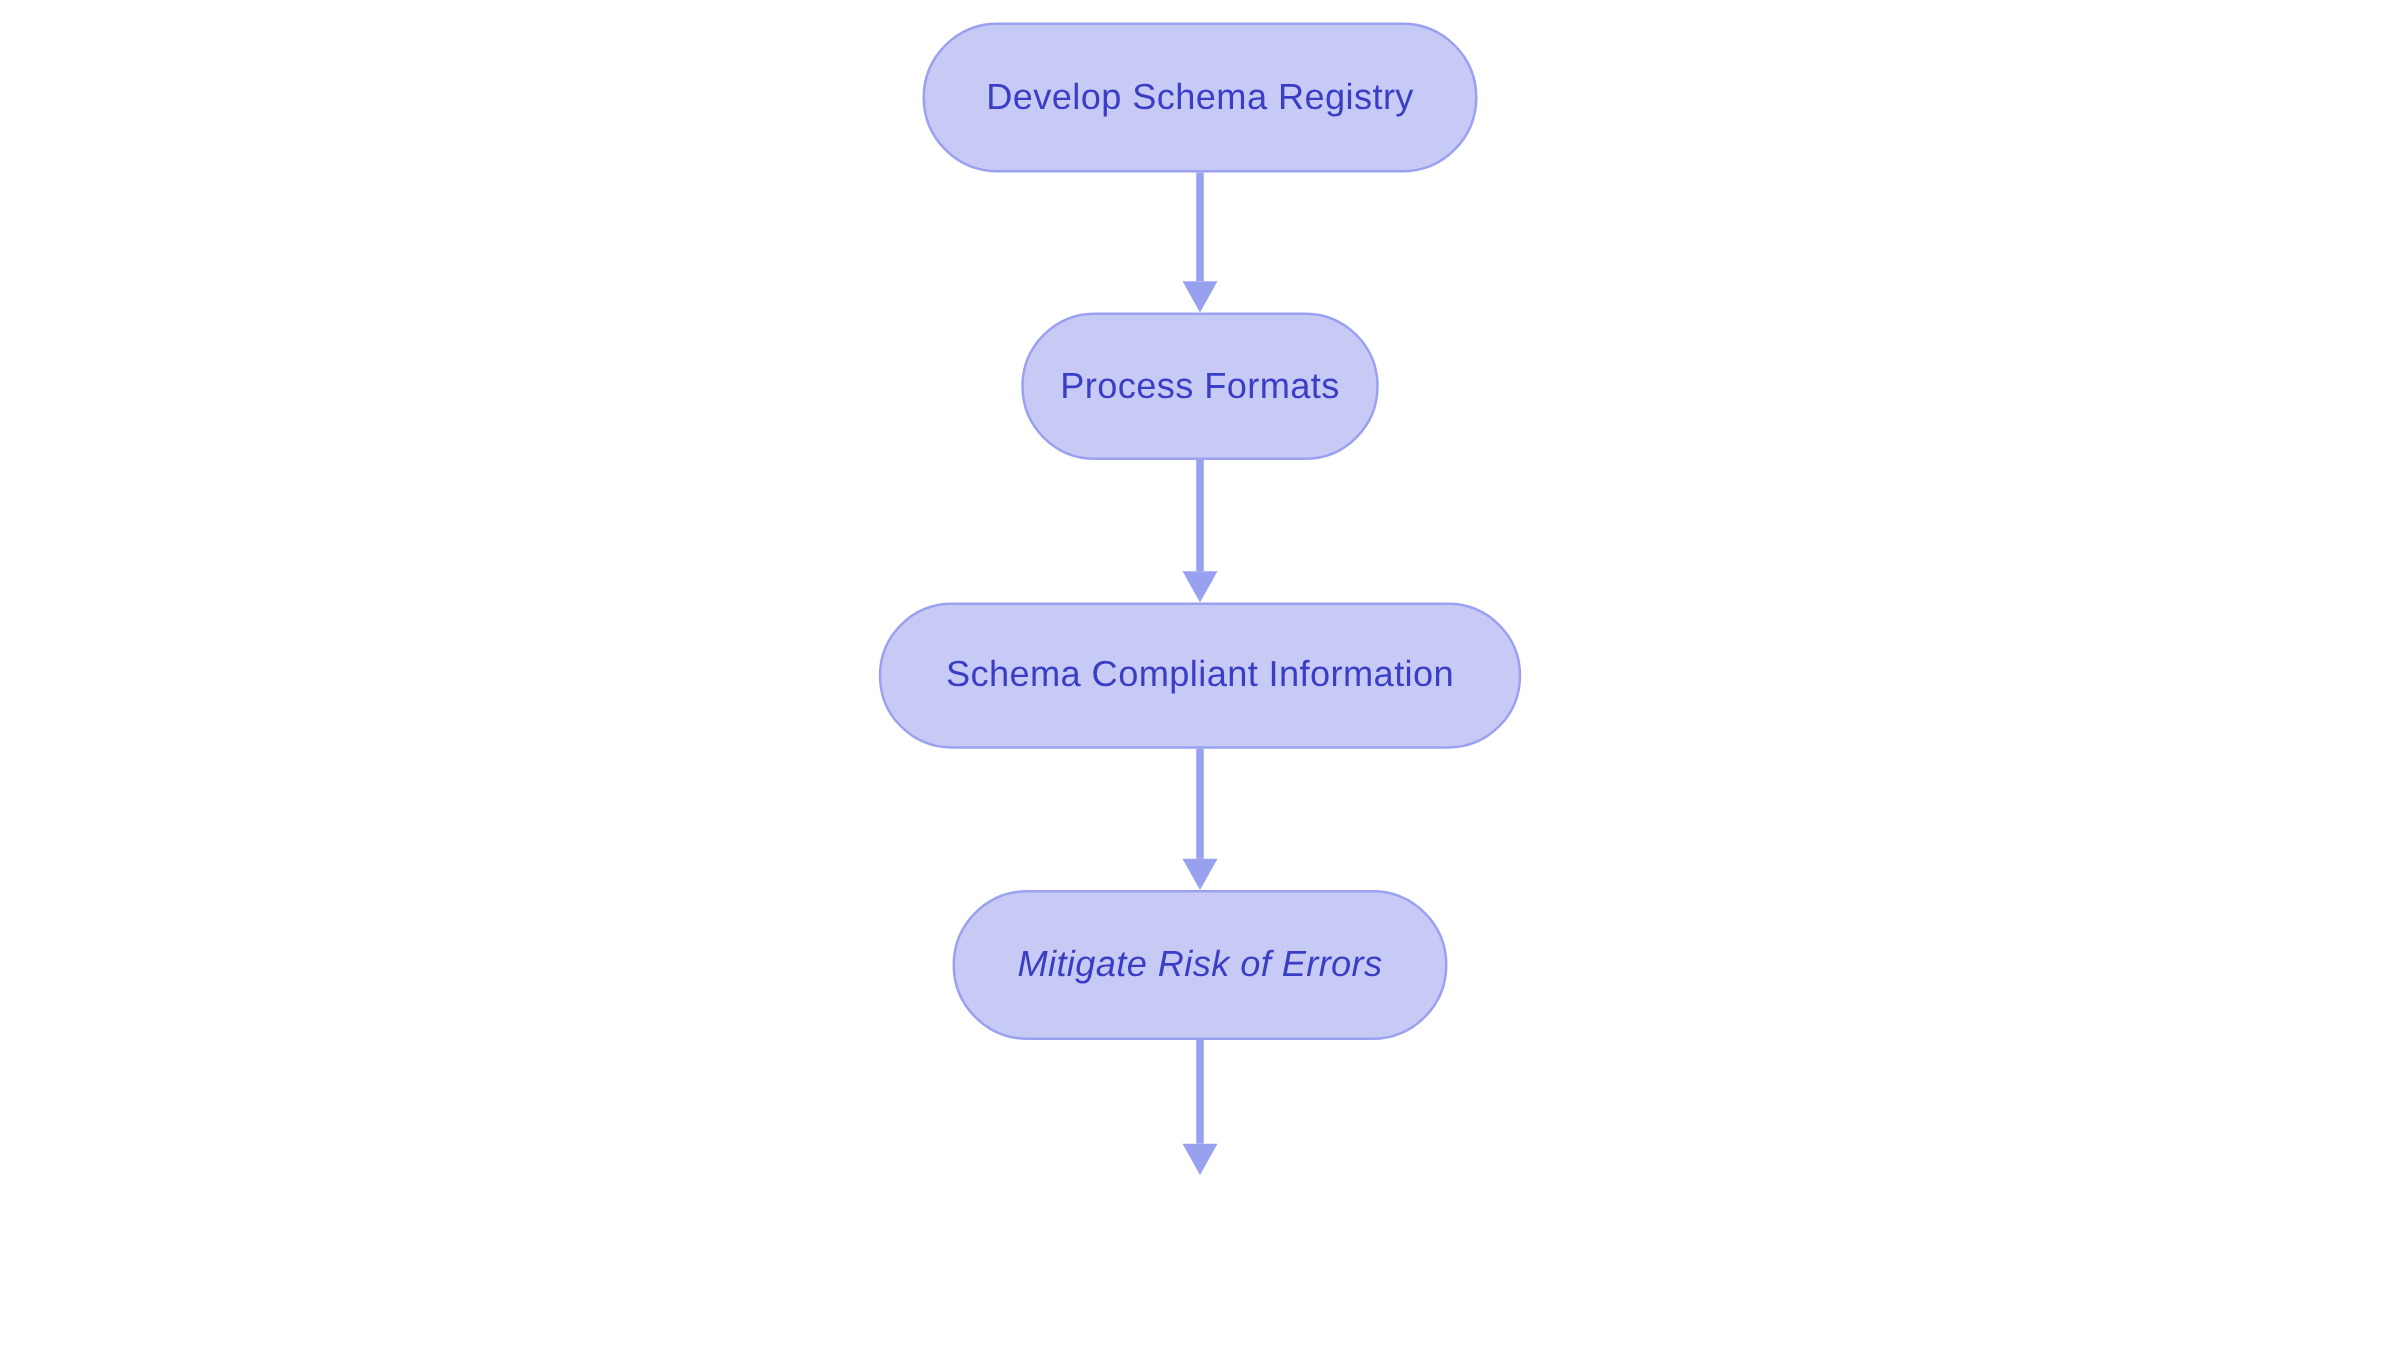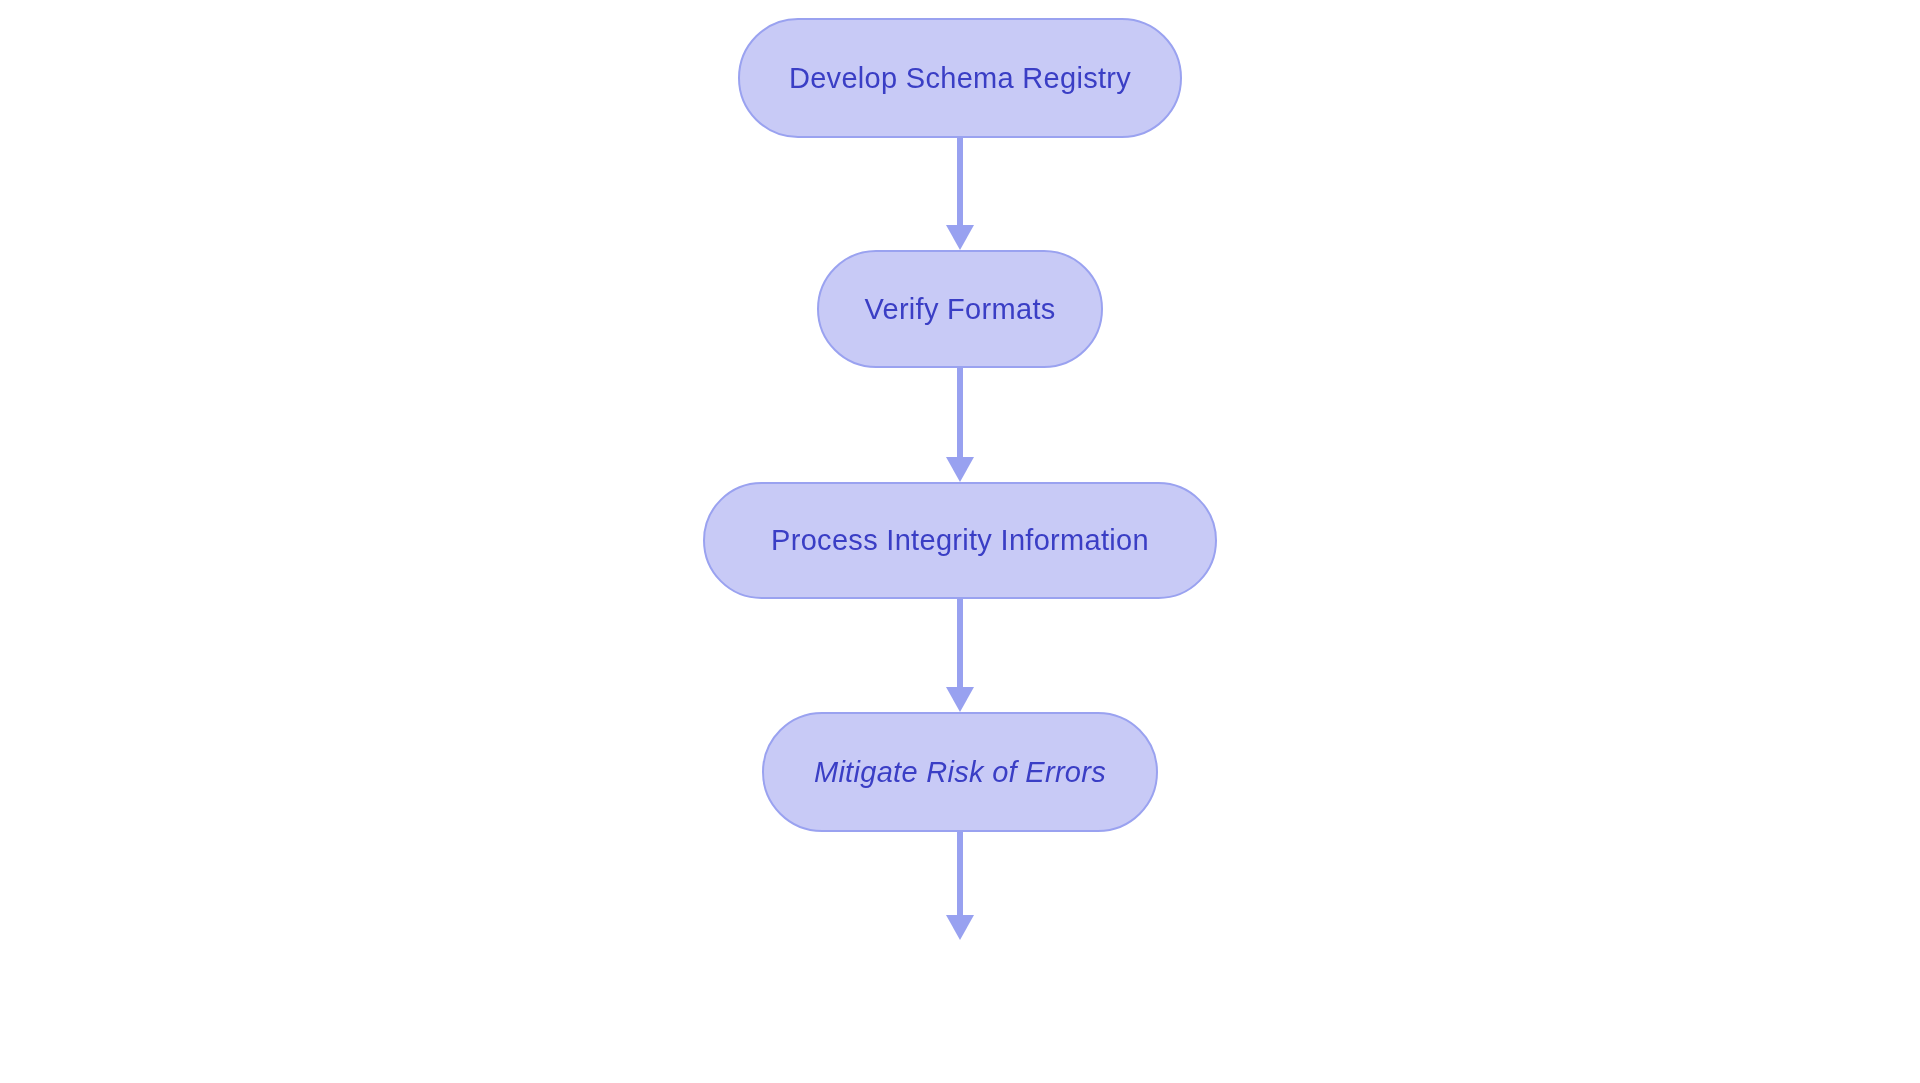--- a/index.html
+++ b/index.html
@@ -76,30 +76,30 @@
   <div class="node node-1">
     <span>Develop Schema Registry</span>
   </div>
 
   <div class="arrow arrow-1">
     <div class="arrow-line"></div>
     <div class="arrow-head"></div>
   </div>
 
   <div class="node node-2">
-    <span>Verify Formats</span>
+    <span>Process Formats</span>
   </div>
 
   <div class="arrow arrow-2">
     <div class="arrow-line"></div>
     <div class="arrow-head"></div>
   </div>
 
   <div class="node node-3">
-    <span>Process Integrity Information</span>
+    <span>Schema Compliant Information</span>
   </div>
 
   <div class="arrow arrow-3">
     <div class="arrow-line"></div>
     <div class="arrow-head"></div>
   </div>
 
   <div class="node node-4">
     <span>Mitigate Risk of Errors</span>
   </div>

